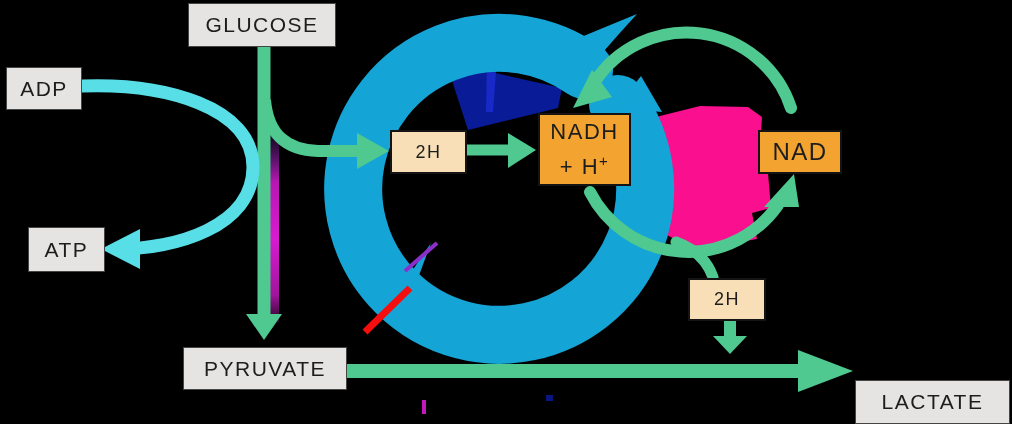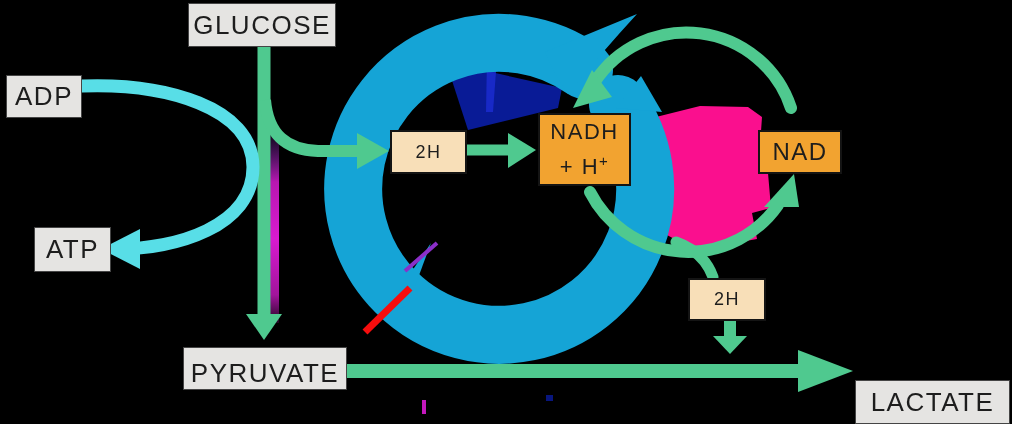--- a/index.html
+++ b/index.html
@@ -7,21 +7,21 @@
     position:relative;width:1012px;height:424px;overflow:hidden;
     background:var(--background,#000);
     font-family:"Liberation Sans", sans-serif;
   }
   #art{position:absolute;left:0;top:0;}
   .box{
     position:absolute;display:flex;align-items:center;justify-content:center;
     color:var(--text,#1d1d1d);text-align:center;
     letter-spacing:1.5px;font-weight:500;
   }
-  .gray{background:var(--labelBox,#e5e4e2);border:1px solid #454545;font-size:26px;}
+  .gray{background:var(--labelBox,#e5e4e2);border:1px solid #454545;font-size:21px;}
   .peach{background:var(--peachBox,#f8dfb8);border:2px solid #141414;font-size:18px;}
   .orange{background:var(--orangeBox,#f2a32e);border:2px solid #141414;font-size:24px;}
   .nadh-lines{line-height:29px;font-size:22px;}
   sup{font-size:15px;}
   
   .st-green{stroke:var(--green);fill:none;}
   .fl-green{fill:var(--green);}
   .st-cyan{stroke:var(--cyan);fill:none;}
   .fl-cyan{fill:var(--cyan);}
   .st-blue{stroke:var(--blue);fill:none;}
@@ -88,29 +88,29 @@
     <path d="M 713,336 L 747,336 L 730,354 Z" class="fl-green"></path>
 
     <path d="M 82,86 C 165,83 253,107 253,167 C 253,227 175,249 118,249" class="st-cyan" stroke-width="13" stroke-linecap="round"></path>
     <path d="M 140,229 L 140,269 L 101,249 Z" class="fl-cyan"></path>
   </svg>
 
   <div class="box gray" style="left:188px;top:3px;width:146px;height:42px;">
     <span>GLUCOSE</span>
   </div>
 
-  <div class="box gray" style="left:6px;top:67px;width:74px;height:41px;margin-top:8px;">
+  <div class="box gray" style="left:6px;top:67px;width:74px;height:41px;">
     <span>ADP</span>
   </div>
 
-  <div class="box gray" style="left:34px;top:227px;width:75px;height:43px;">
+  <div class="box gray" style="left:28px;top:227px;width:75px;height:43px;">
     <span>ATP</span>
   </div>
 
-  <div class="box gray" style="left:183px;top:347px;width:162px;height:41px;align-items:flex-end;">
+  <div class="box gray" style="left:183px;top:347px;width:162px;height:41px;">
     <span>PYRUVATE</span>
   </div>
 
   <div class="box gray" style="left:855px;top:348px;width:153px;height:42px;margin-top:32px;">
     <span>LACTATE</span>
   </div>
 
   <div class="box peach" style="left:390px;top:130px;width:73px;height:40px;">
     <span>2H</span>
   </div>

